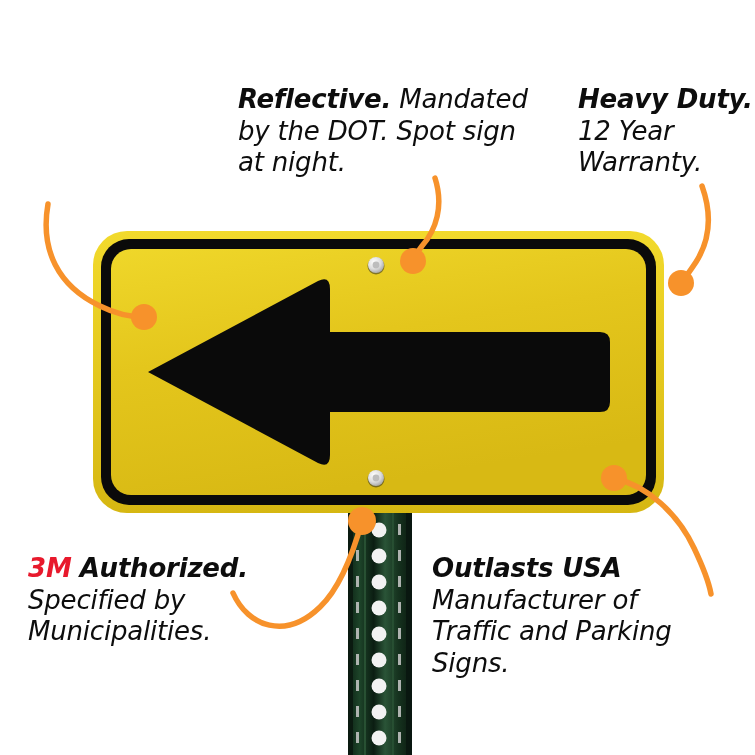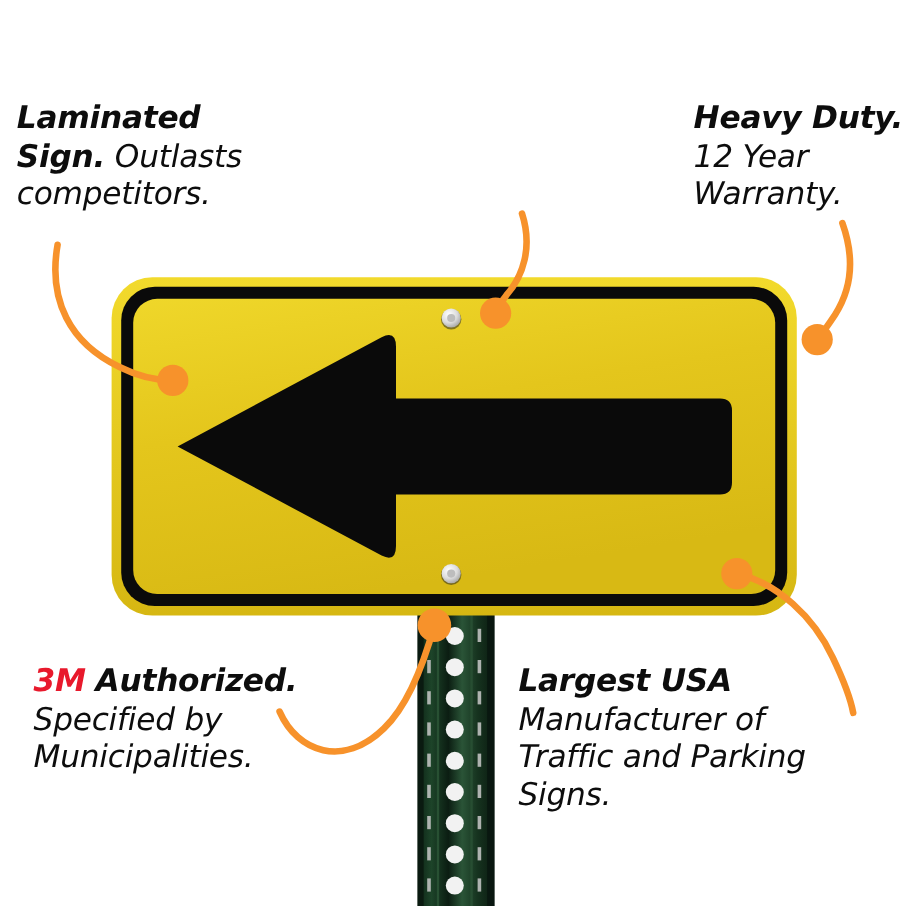--- a/index.html
+++ b/index.html
@@ -170,35 +170,35 @@
     </g>
     <g fill="#f7922b">
       <circle cx="144" cy="317" r="13"></circle>
       <circle cx="413" cy="261" r="13"></circle>
       <circle cx="681" cy="283" r="13"></circle>
       <circle cx="362" cy="521" r="14"></circle>
       <circle cx="614" cy="478" r="13"></circle>
     </g>
   </svg>
 
-  <div class="callout" id="callout-laminated">
-    <span class="hd">Laminated Sign.</span>
-    <span>Outlasts competitors.</span>
-  </div>
-
+
+  <div class="callout" id="callout-reflective">
+    <span class="hd">Reflective.</span>
+    <span>Mandated by the DOT. Spot sign at night.</span>
+  </div>
 
   <div class="callout" id="callout-heavyduty">
     <span class="hd">Heavy Duty.</span>
     <span>12 Year Warranty.</span>
   </div>
 
   <div class="callout" id="callout-3m">
     <span class="red">3M</span>
     <span class="hd">Authorized.</span>
     <span>Specified by Municipalities.</span>
   </div>
 
   <div class="callout" id="callout-largest">
-    <span class="hd">Largest USA</span>
+    <span class="hd">Outlasts USA</span>
     <span class="bd">Manufacturer</span><span> of Traffic and Parking Signs.</span>
   </div>
 
 </div>
 
 </body></html>

